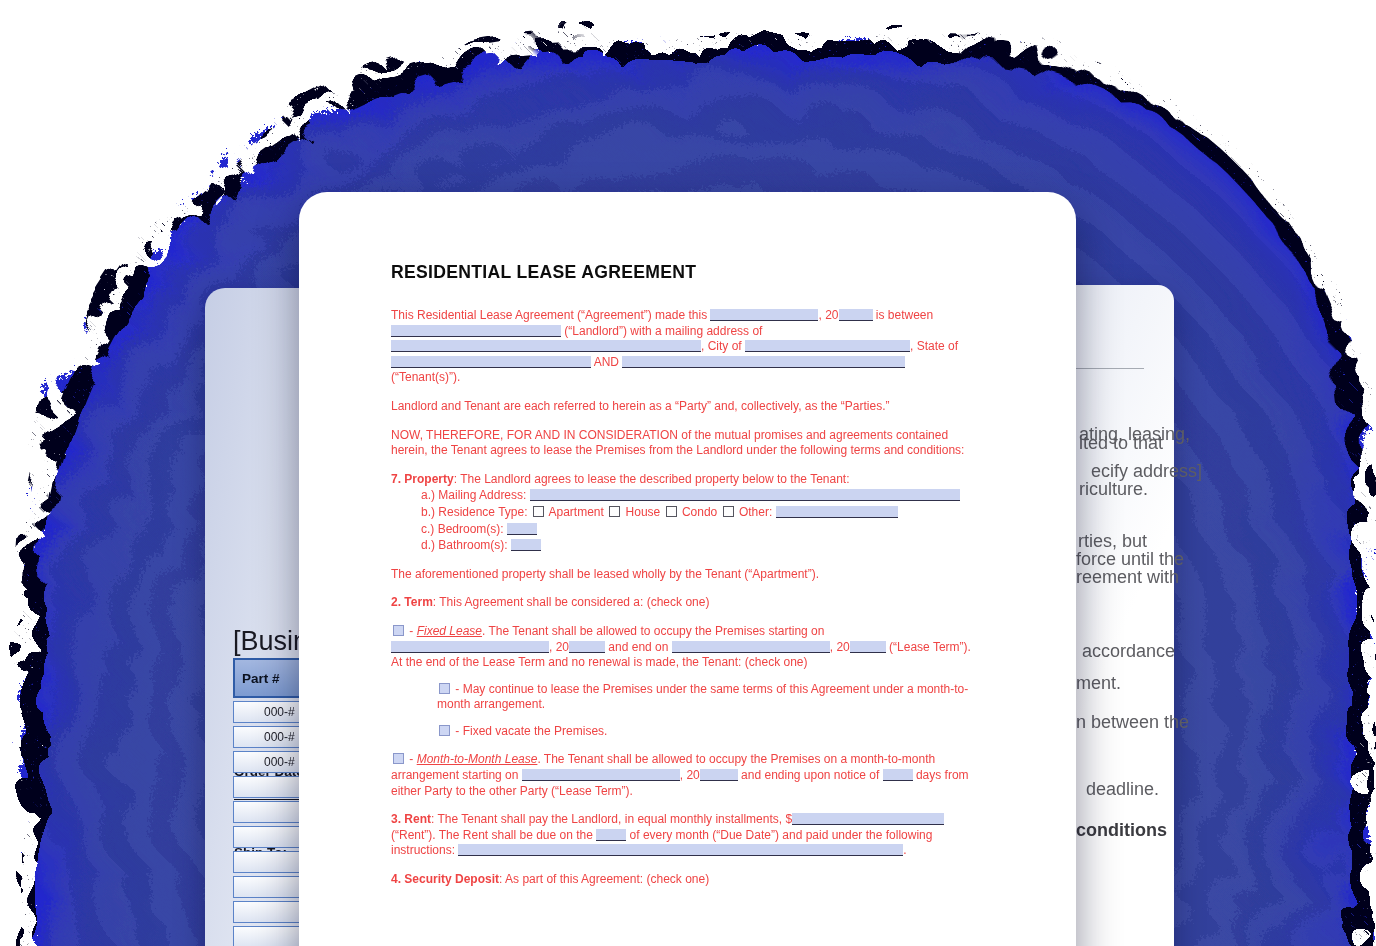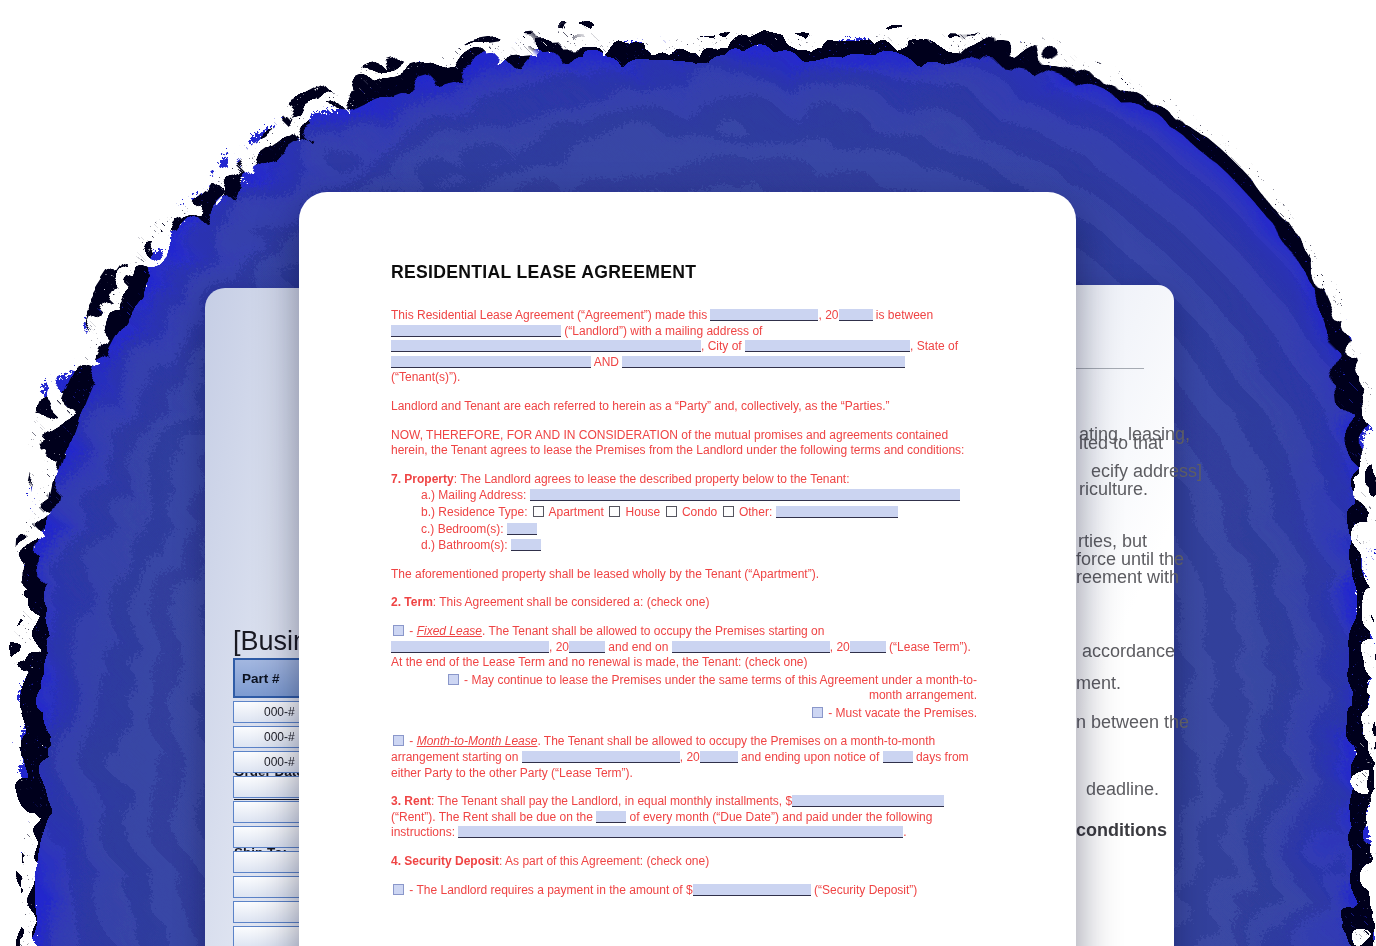--- a/index.html
+++ b/index.html
@@ -57,21 +57,21 @@
     position:absolute; left:92px; top:70px; width:586px;
     text-align:left; font-size:17.6px; font-weight:bold;
     letter-spacing:0.3px; color:#0d0d0d;
   }
   .lease-body {
     position:absolute; left:92px; top:103px; width:586px;
     font-size:12px; line-height:15.6px; color:#ef4444;
   }
   .blk.p    { margin-top:13px; }
   .blk.list { margin-top:1px; padding-left:30px; }
-  .blk.sub  { margin-top:2px; padding-left:46px;text-align:right; }
+  .blk.sub  { margin-top:11px; padding-left:46px; }
   .bold { font-weight:bold; }
   .iu   { font-style:italic; text-decoration:underline; }
   .blank {
     display:inline-block; height:12px; background:#cbd4f1;
     border-bottom:1.5px solid #30304a; vertical-align:-2px;
   }
   .cb { display:inline-block; width:11px; height:11px; vertical-align:-1px; margin:0 2px; }
   .cb.blue  { background:#cdd6f3; border:1px solid #8a97ca; }
   .cb.plain { background:#fdfdfd; border:1.2px solid #55555f; }
 
@@ -190,21 +190,20 @@
         <div class="blk p"><span>NOW, THEREFORE, FOR AND IN CONSIDERATION of the mutual promises and agreements contained herein, the Tenant agrees to lease the Premises from the Landlord under the following terms and conditions:</span></div>
         <div class="blk p"><span class="bold">7. Property</span><span>: The Landlord agrees to lease the described property below to the Tenant:</span></div>
         <div class="blk list"><span>a.)  Mailing Address: </span><span class="blank" style="width: 430px;"></span></div>
         <div class="blk list"><span>b.)  Residence Type: </span><span class="cb plain"></span><span> Apartment </span><span class="cb plain"></span><span> House </span><span class="cb plain"></span><span> Condo </span><span class="cb plain"></span><span> Other: </span><span class="blank" style="width: 122px;"></span></div>
         <div class="blk list"><span>c.)  Bedroom(s): </span><span class="blank" style="width: 30px;"></span></div>
         <div class="blk list"><span>d.)  Bathroom(s): </span><span class="blank" style="width: 30px;"></span></div>
         <div class="blk p"><span>The aforementioned property shall be leased wholly by the Tenant (“Apartment”).</span></div>
         <div class="blk p"><span class="bold">2. Term</span><span>: This Agreement shall be considered a: (check one)</span></div>
         <div class="blk p"><span class="cb blue"></span><span> - </span><span class="iu">Fixed Lease</span><span>. The Tenant shall be allowed to occupy the Premises starting on </span><span class="blank" style="width: 158px;"></span><span>, 20</span><span class="blank" style="width: 36px;"></span><span> and end on </span><span class="blank" style="width: 158px;"></span><span>, 20</span><span class="blank" style="width: 36px;"></span><span> (“Lease Term”). At the end of the Lease Term and no renewal is made, the Tenant: (check one)</span></div>
         <div class="blk sub"><span class="cb blue"></span><span> - May continue to lease the Premises under the same terms of this Agreement under a month-to-month arrangement.</span></div>
-        <div class="blk sub"><span class="cb blue"></span><span> - Must vacate the Premises.</span></div>
+        <div class="blk sub"><span class="cb blue"></span><span> - Fixed vacate the Premises.</span></div>
         <div class="blk p"><span class="cb blue"></span><span> - </span><span class="iu">Month-to-Month Lease</span><span>. The Tenant shall be allowed to occupy the Premises on a month-to-month arrangement starting on </span><span class="blank" style="width: 158px;"></span><span>, 20</span><span class="blank" style="width: 38px;"></span><span> and ending upon notice of </span><span class="blank" style="width: 30px;"></span><span> days from either Party to the other Party (“Lease Term”).</span></div>
         <div class="blk p"><span class="bold">3. Rent</span><span>: The Tenant shall pay the Landlord, in equal monthly installments, $</span><span class="blank" style="width: 152px;"></span><span> (“Rent”). The Rent shall be due on the </span><span class="blank" style="width: 30px;"></span><span> of every month (“Due Date”) and paid under the following instructions: </span><span class="blank" style="width: 445px;"></span><span>.</span></div>
         <div class="blk p"><span class="bold">4. Security Deposit</span><span>: As part of this Agreement: (check one)</span></div>
-        <div class="blk p"><span class="cb blue"></span><span> - The Landlord requires a payment in the amount of $</span><span class="blank" style="width: 118px;"></span><span> (“Security Deposit”)</span></div>
       </div>
   </div>
 
 </div>
 
 </body></html>

